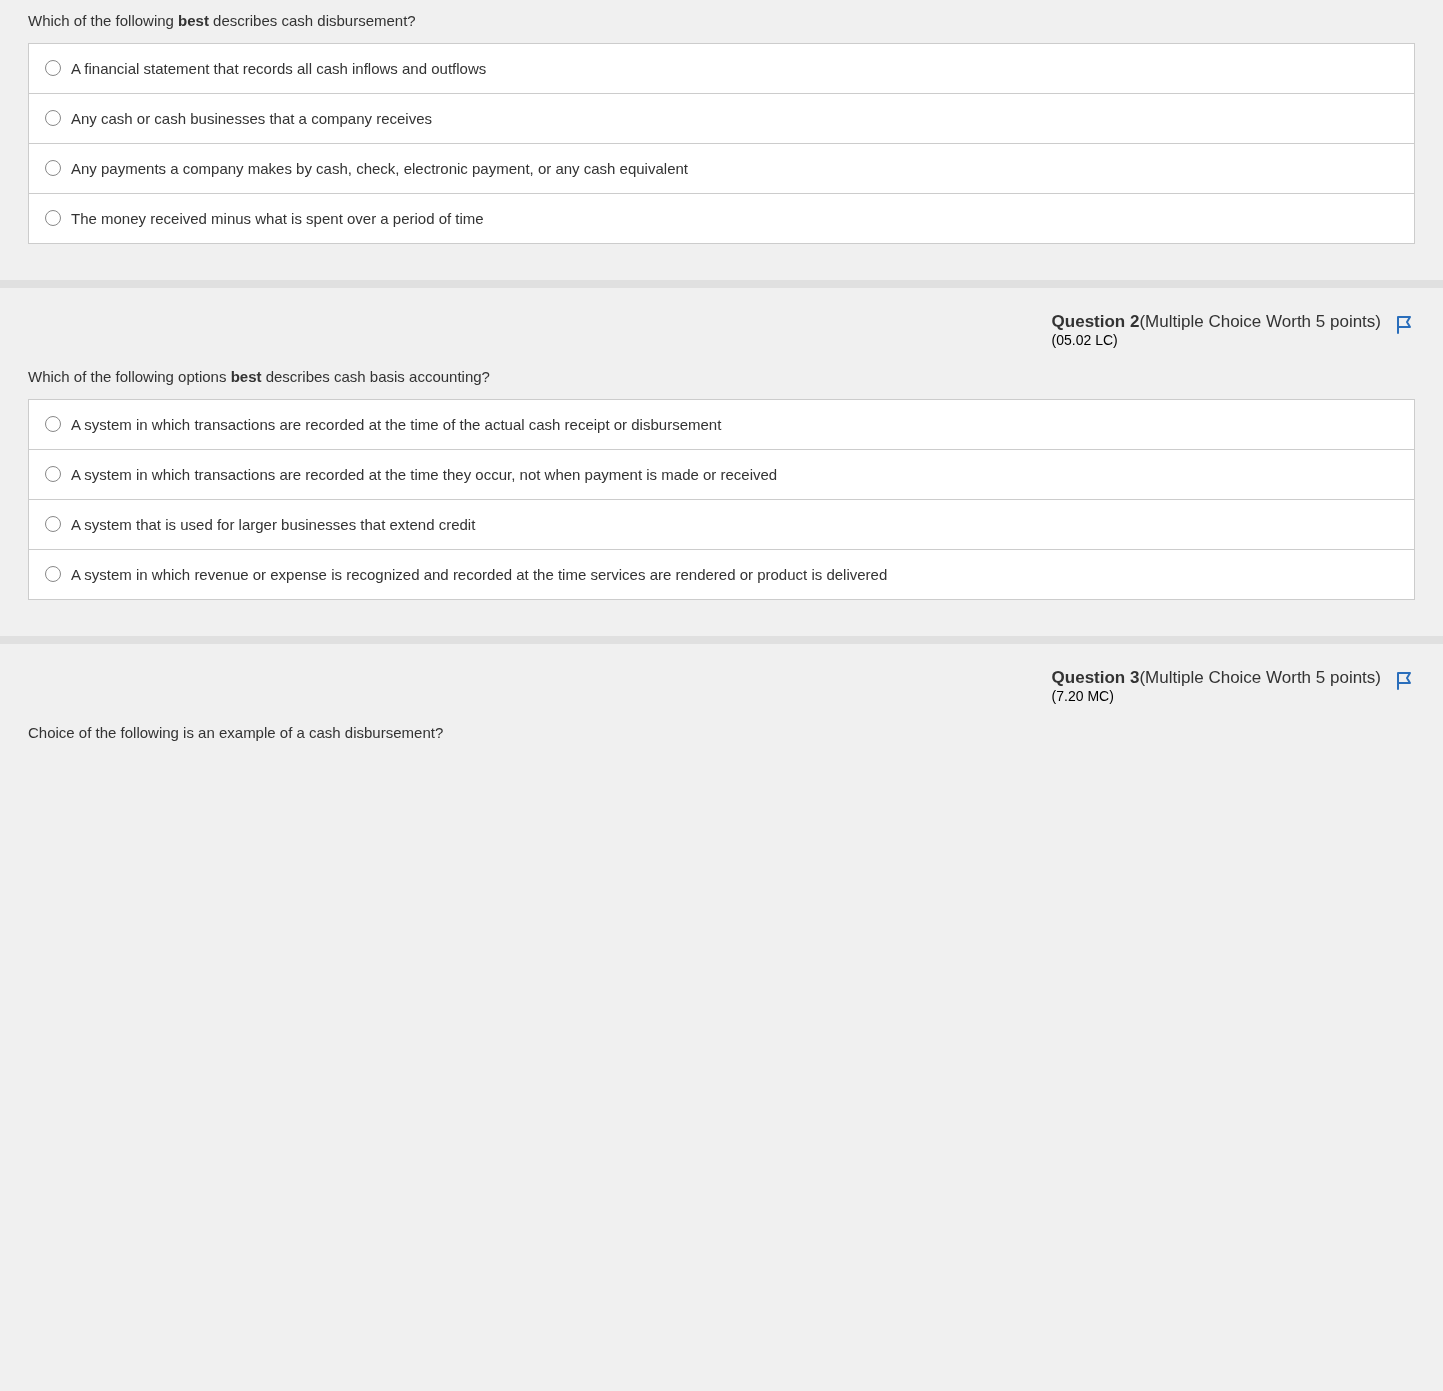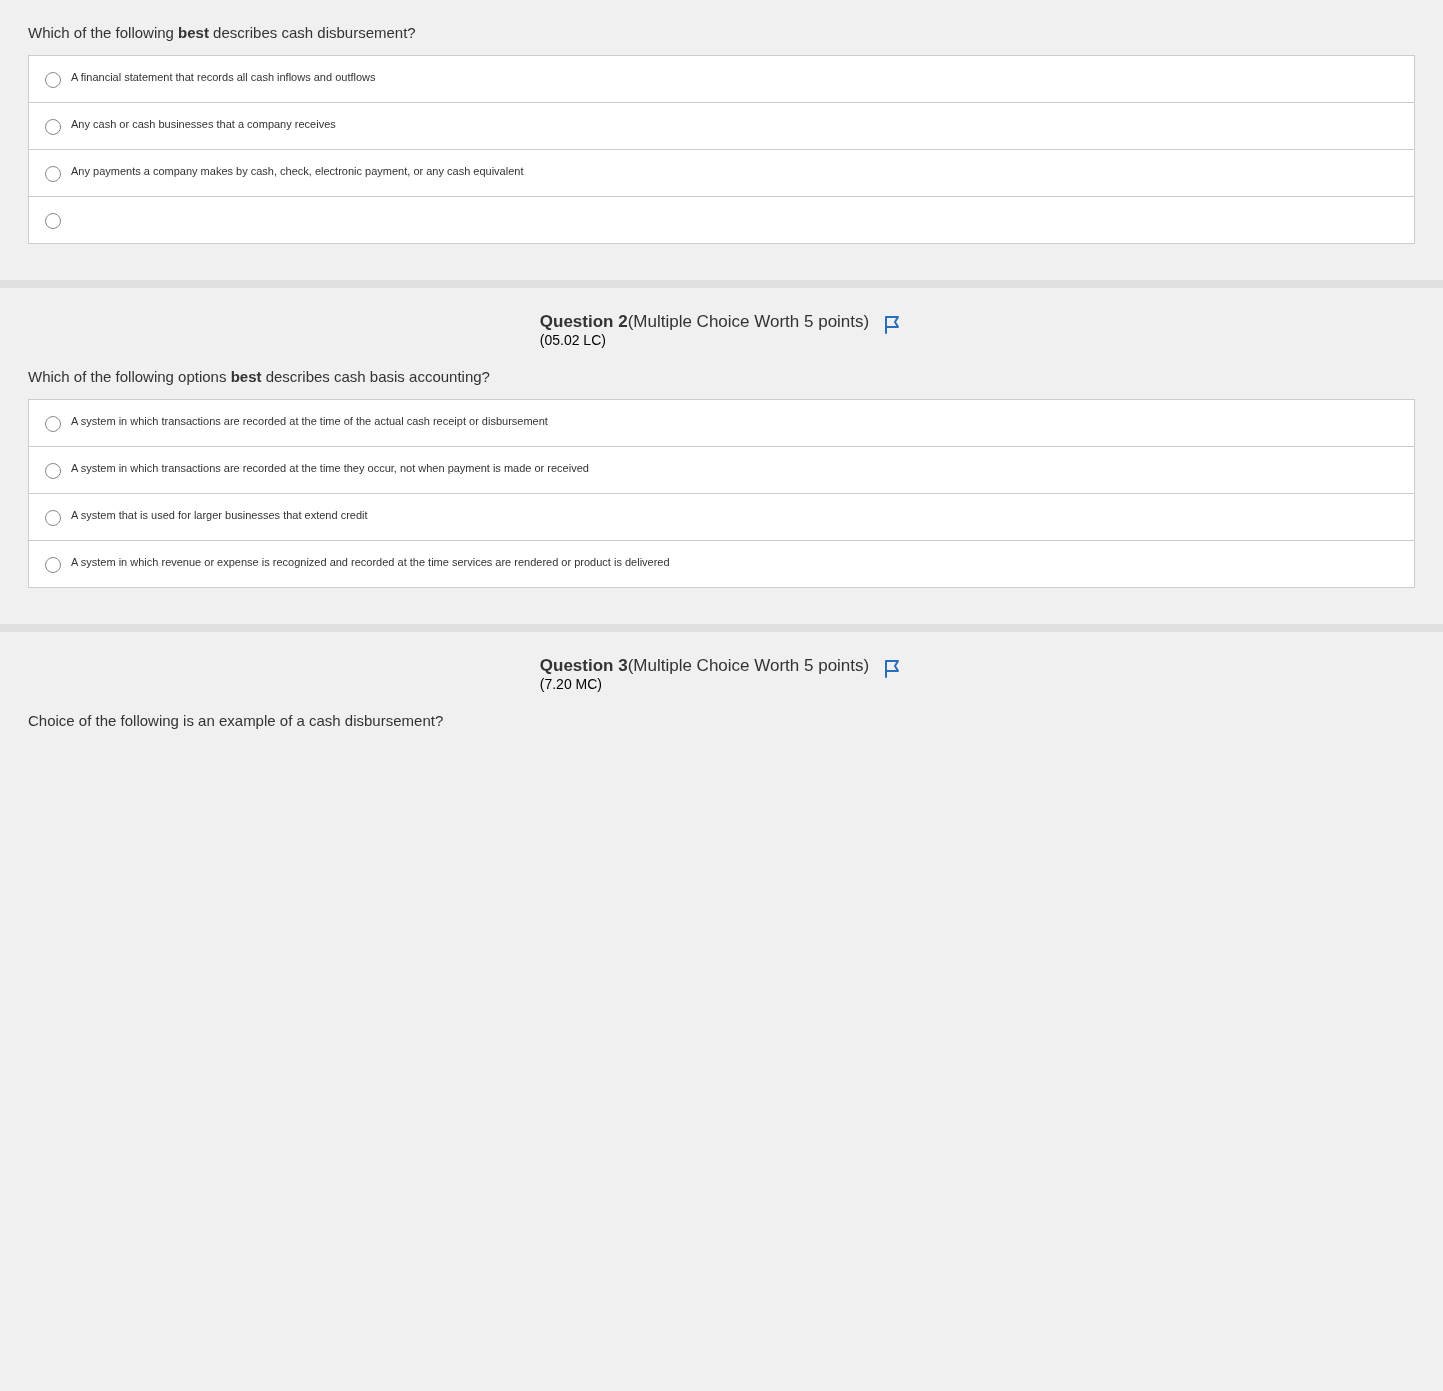--- a/index.html
+++ b/index.html
@@ -22,21 +22,21 @@
     }
 
     .question-block {
       background-color: #f0f0f0;
       padding: 24px 28px 28px 28px;
       margin-bottom: 8px;
     }
 
     .question-header {
       display: flex;
-      justify-content: center;
+      justify-content: flex-end;
       align-items: flex-start;
       margin-bottom: 6px;
     }
 
     .question-title {
       font-size: 17px;
       font-weight: normal;
     }
 
     .question-title strong {
@@ -69,21 +69,21 @@
       gap: 0;
     }
 
     .option-item {
       background-color: #fff;
       border: 1px solid #ccc;
       padding: 14px 16px;
       display: flex;
       align-items: flex-start;
       cursor: pointer;
-      font-size: 11px;
+      font-size: 15px;
       line-height: 1.4;
     }
 
     .option-item:not(:last-child) {
       border-bottom: 1px solid #ccc;
     }
 
     .option-item + .option-item {
       border-top: none;
     }
@@ -104,20 +104,21 @@
       flex: 1;
     }
 
     .separator {
       height: 8px;
       background-color: #e0e0e0;
     }
 
     
     .first-block {
+      padding-top: 12px;
     }
   </style>
 </head>
 <body>
 
 <div class="page-container">
 
   <div class="question-block first-block">
     <p class="question-prompt">Which of the following <strong>best</strong> describes cash disbursement?</p>
     <div class="options-container">
@@ -128,20 +129,21 @@
       <div class="option-item">
         <span class="radio-circle"></span>
         <span class="option-text">Any cash or cash businesses that a company receives</span>
       </div>
       <div class="option-item">
         <span class="radio-circle"></span>
         <span class="option-text">Any payments a company makes by cash, check, electronic payment, or any cash equivalent</span>
       </div>
       <div class="option-item">
         <span class="radio-circle"></span>
+        <span class="option-text">The money received minus what is spent over a period of time</span>
       </div>
     </div>
   </div>
 
   <div class="separator"></div>
 
   <div class="question-block">
     <div class="question-header">
       <div>
         <p class="question-title">

